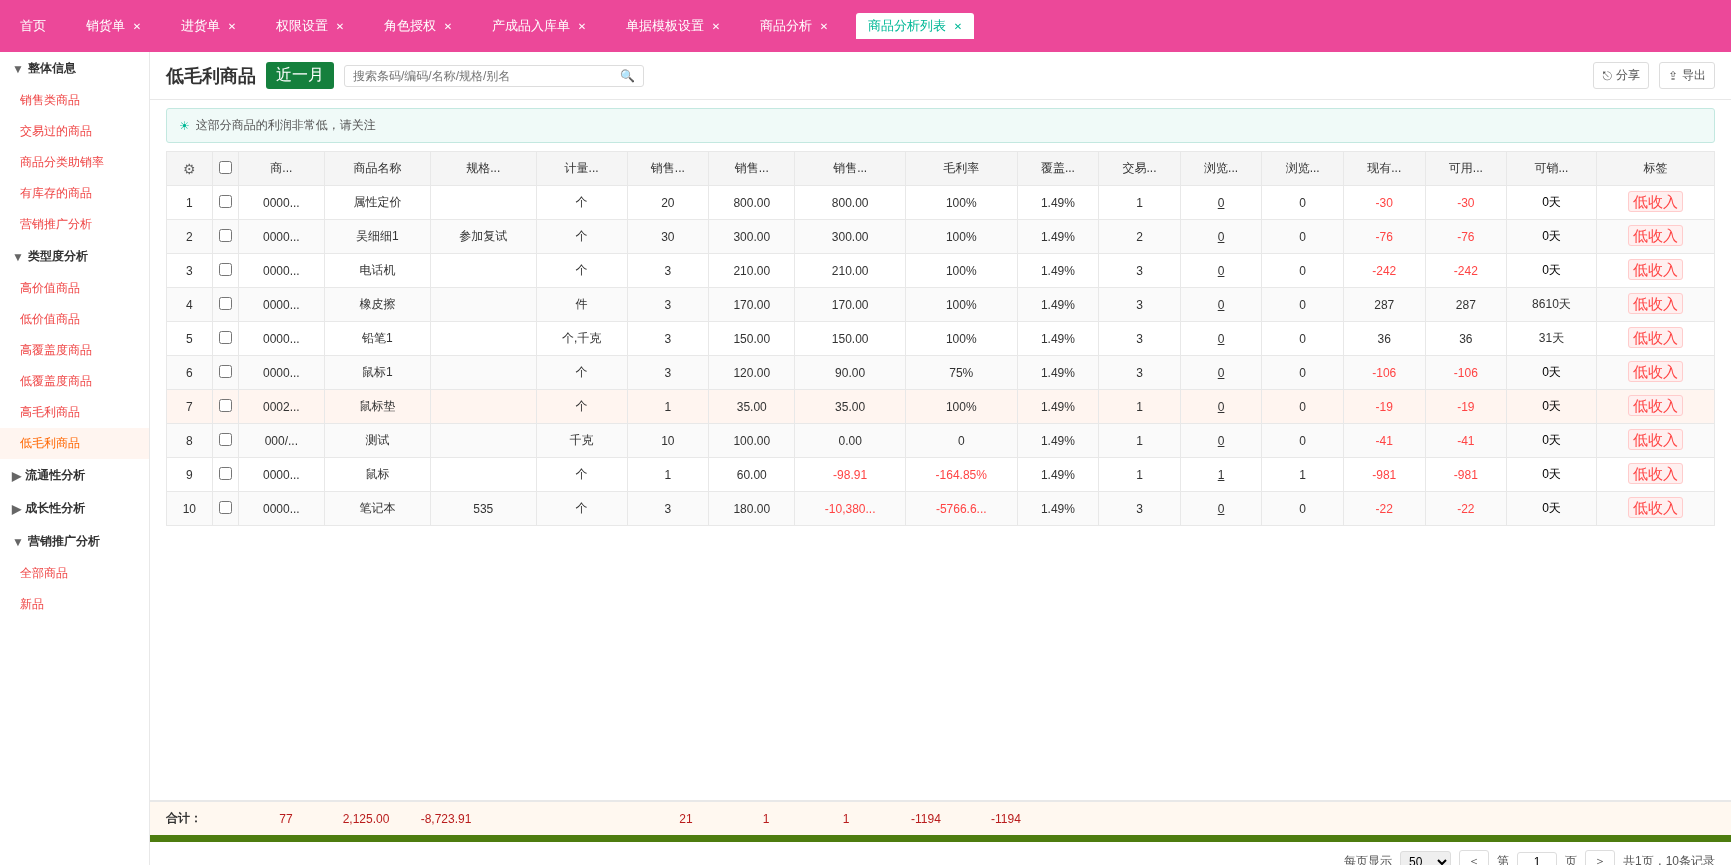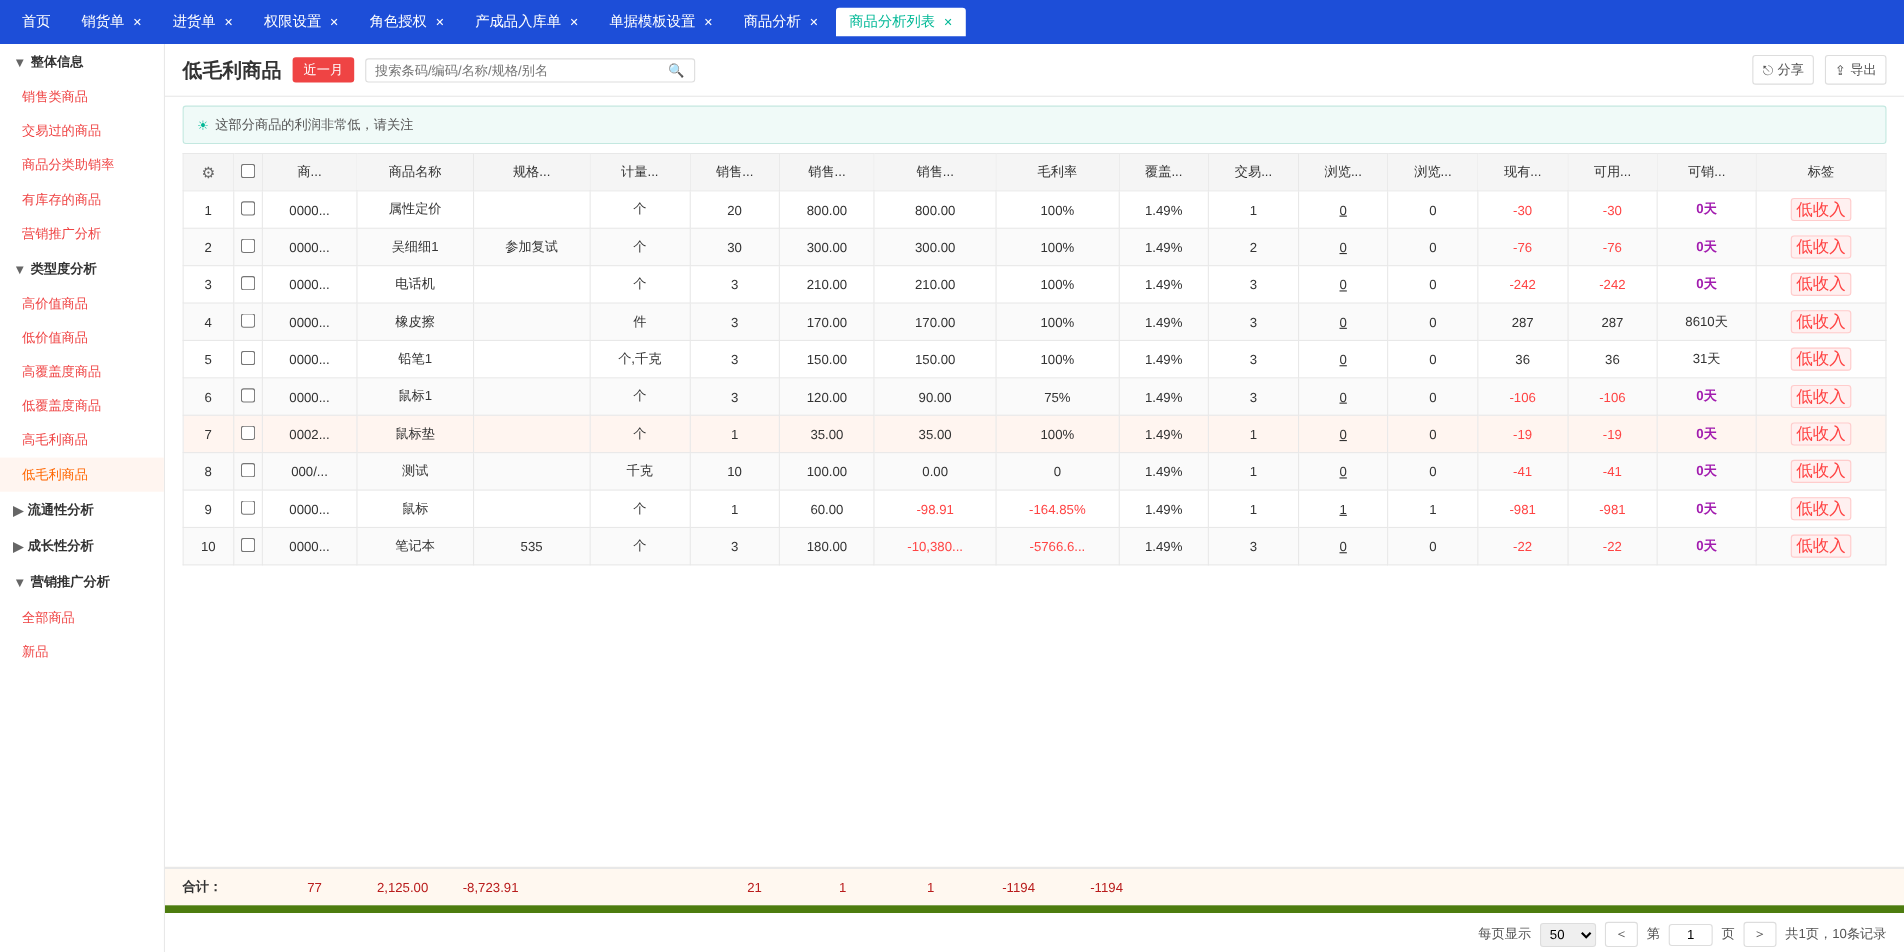--- a/index.html
+++ b/index.html
@@ -1,25 +1,25 @@
 <!DOCTYPE html>
 <html><head>
   <meta charset="utf-8">
   <style>
     * { box-sizing: border-box; margin: 0; padding: 0; font-family: "Microsoft YaHei", "SimHei", Arial, sans-serif; font-size: 12px; }
     body { background: #f5f5f5; overflow: hidden; width: 1731px; min-height: 865px; }
 
     
     .top-nav {
-      background: #1d4ed8;
-      display: flex;
-      align-items: center;
-      height: 40px;
+      background: #ec4899;
+      display: flex;
+      align-items: center;
+      height: 52px;
       padding: 0 8px;
-      gap: 4px;
+      gap: 16px;
     }
     .nav-item {
       color: #fff;
       padding: 4px 12px;
       cursor: pointer;
       border-radius: 3px;
       white-space: nowrap;
       font-size: 13px;
     }
     .nav-item.active { background: #fff; color: #00b896; border-radius: 3px 3px 0 0; }
@@ -73,27 +73,27 @@
       padding: 10px 16px;
       border-bottom: 1px solid #e8e8e8;
       gap: 10px;
     }
     .page-title {
       font-size: 18px;
       font-weight: bold;
       color: #333;
     }
     .filter-btn {
-      background: #ef4444;
+      background: #15803d;
       color: #fff;
       border: none;
       border-radius: 3px;
       padding: 3px 10px;
       cursor: pointer;
-      font-size: 12px;
+      font-size: 16px;
     }
     .search-box {
       display: flex;
       align-items: center;
       border: 1px solid #ddd;
       border-radius: 3px;
       padding: 3px 8px;
       background: #fff;
       flex: 1;
       max-width: 300px;
@@ -189,21 +189,21 @@
       font-size: 15px;
     }
 
     .underline-link {
       text-decoration: underline;
       color: #333;
       cursor: pointer;
     }
 
     .red-text { color: #ff4444; }
-    .orange-text { color: #a21caf; font-weight: bold; }
+    .orange-text { color: #000000; }
 
     
     .table-footer {
       background: #fff8f0;
       border-top: 2px solid #e8e8e8;
       padding: 8px 16px;
       display: flex;
       align-items: center;
     }
     .footer-label {

